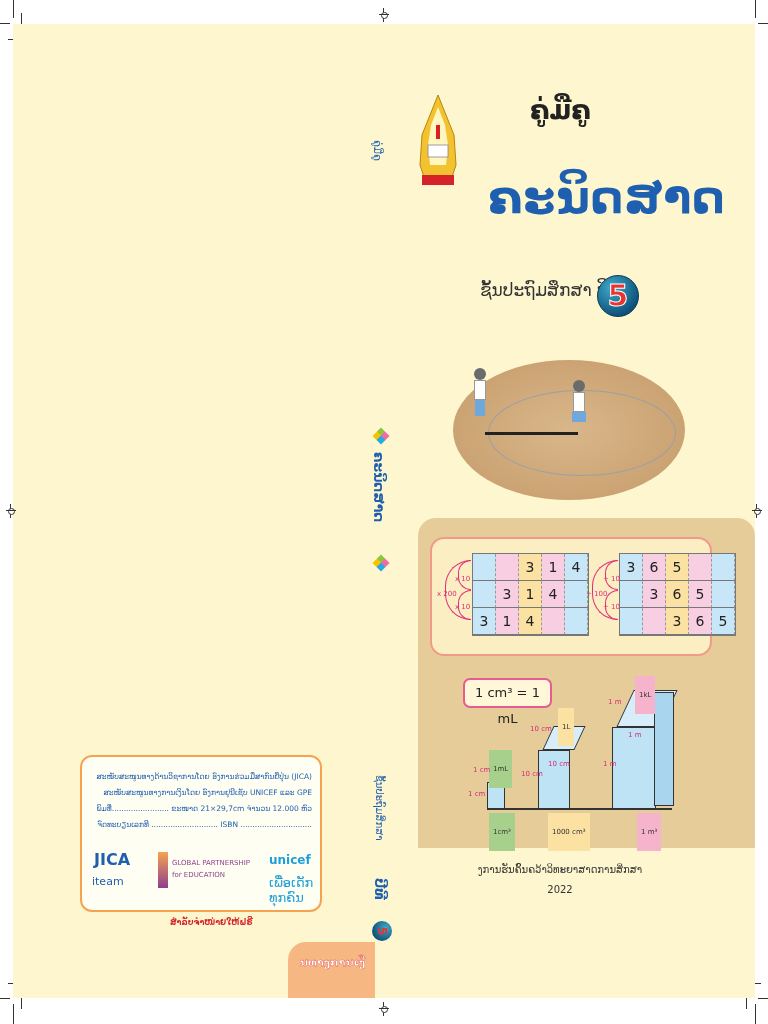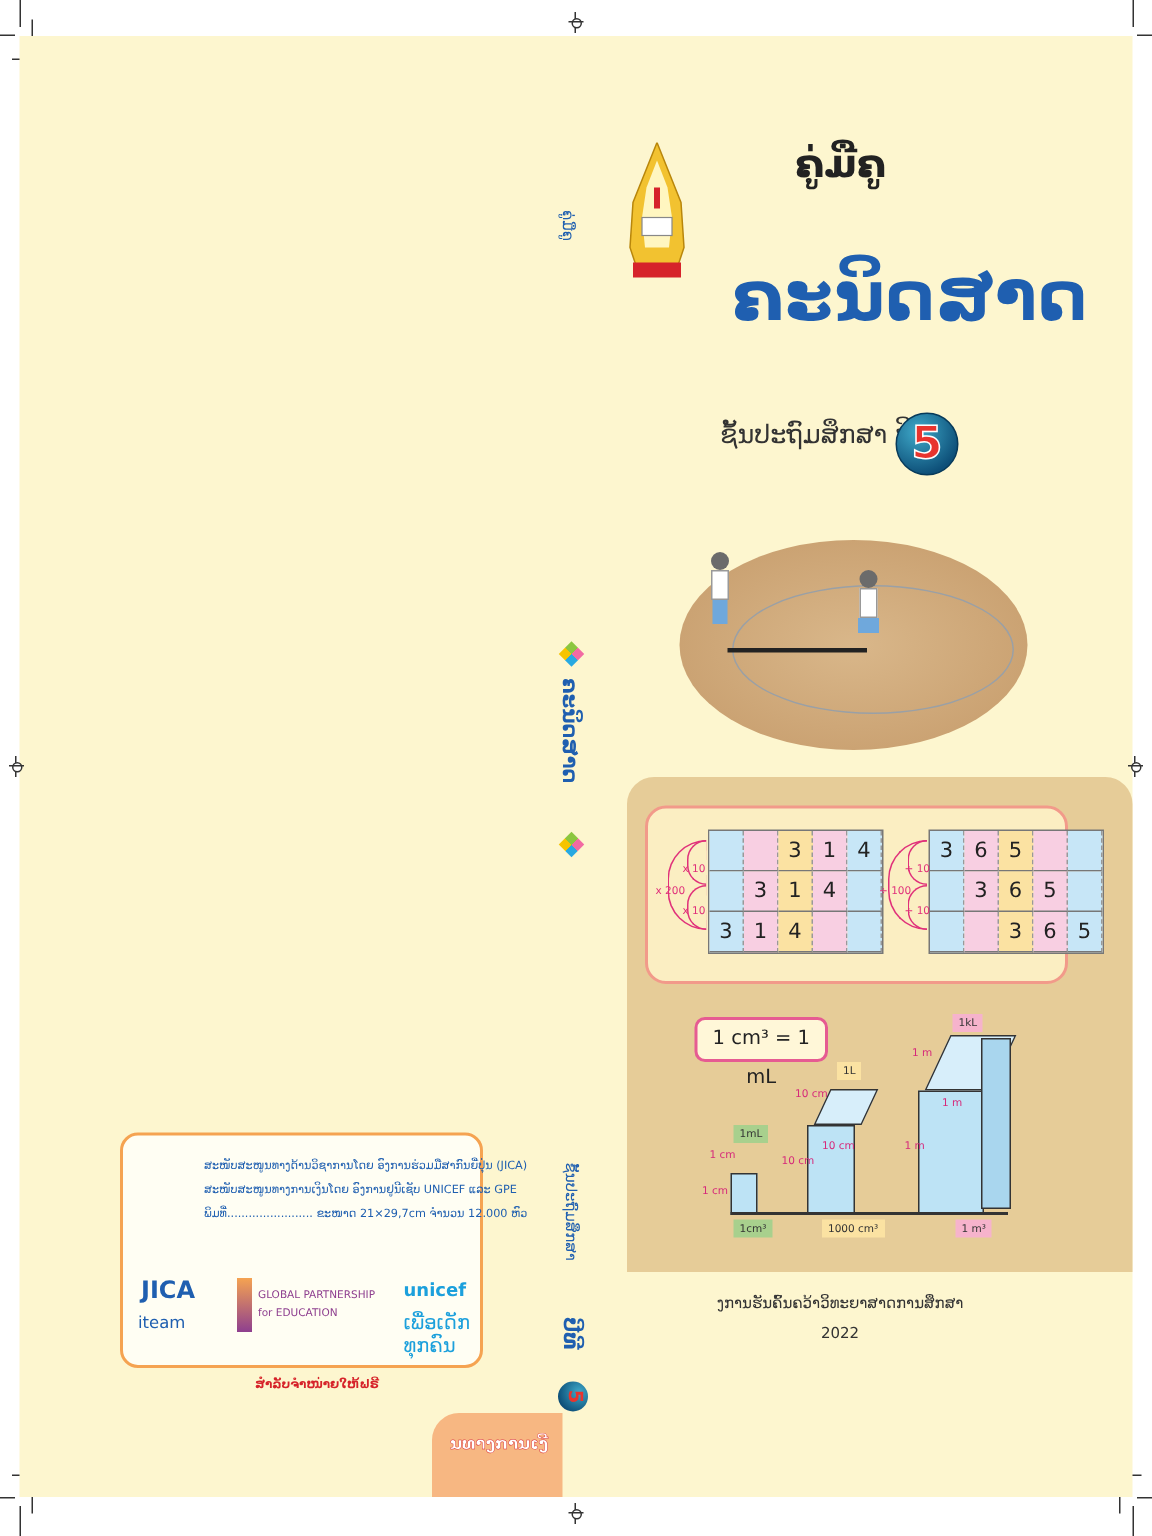--- a/index.html
+++ b/index.html
@@ -40,39 +40,39 @@
   .cell { border-right:1px dashed #999; border-bottom:1px solid #777; font-size:14px; color:#222;
           text-align:center; line-height:27px; }
   .c0 { background:#c7e6f7; } .c1 { background:#f8cfe2; } .c2 { background:#fbe2a2; } .c3 { background:#f8cfe2; } .c4 { background:#c7e6f7; }
   .arc-label { position:absolute; font-size:7px; color:#e0307a; }
   .arc { position:absolute; border:1.5px solid #e0307a; border-right:none; border-radius:30px 0 0 30px; }
 
   .formula { position:absolute; left:463px; top:678px; width:85px; height:26px; border:2px solid #e65b92;
              border-radius:7px; background:#fff7d8; font-size:13px; line-height:26px; text-align:center; color:#222; }
   .cube { position:absolute; background:#bde3f5; border:1.5px solid #333; }
   .cube-top { position:absolute; background:#d7eefa; border:1.5px solid #333; }
-  .tag { position:absolute; font-size:7px; padding:2px 4px; color:#333; }
+  .tag { position:absolute; font-size:7px; padding:15px 4px; color:#333; }
   .tag.green { background:#a8d08d; } .tag.yellow { background:#fbe2a2; } .tag.pink { background:#f6b3cc; }
   .dim { position:absolute; font-size:7px; color:#d6297a; }
   .baseline { position:absolute; left:487px; top:808px; width:185px; height:2px; background:#333; }
 
   .publisher { position:absolute; left:460px; top:860px; width:200px; text-align:center; font-size:10px; color:#333; line-height:20px; }
 
   
   .spine-text { position:absolute; writing-mode:vertical-rl; color:#1f5fb0; font-weight:bold; }
   .diamond { position:absolute; width:12px; height:12px; transform:rotate(45deg);
              background:conic-gradient(#f26aa3 0 25%, #27a9e1 0 50%, #f5c400 0 75%, #8cc63f 0); }
   .spine-badge { position:absolute; left:372px; top:921px; width:20px; height:20px; border-radius:50%;
                  background:radial-gradient(circle at 35% 30%, #3fa9c9, #0d4f78 75%); color:#e8342e; font-weight:bold;
                  font-size:13px; text-align:center; line-height:20px; transform:rotate(90deg); }
 
   
   .info-box { position:absolute; left:80px; top:755px; width:238px; height:153px; border:2px solid #f5a351;
               border-radius:12px; background:#fffef3; }
-  .info-lines { position:absolute; left:10px; top:12px; width:220px; font-size:7.5px; color:#1f5fb0; line-height:16px; text-align:left;margin-left:44px; }
+  .info-lines { position:absolute; left:10px; top:12px; width:220px; font-size:7.5px; color:#1f5fb0; line-height:16px; text-align:right; }
   .logo { position:absolute; font-weight:bold; }
   .free { position:absolute; left:170px; top:918px; font-size:8px; color:#d6232a; font-weight:bold; }
   .orange-tab { position:absolute; left:288px; top:942px; width:87px; height:56px; background:#f7b782;
                 border-top-left-radius:18px; }
   .orange-tab span { position:absolute; left:12px; top:14px; font-size:11px; color:#fff; font-weight:bold;
                      -webkit-text-stroke:0.3px #d6232a; }
 </style>
 </head>
 <body>
 
@@ -221,20 +221,21 @@
 <div class="diamond" style="left:375px;top:557px"></div>
 <div class="spine-text" style="left:374px;top:775px;font-size:10px;font-weight:normal">ຊັ້ນປະຖົມສຶກສາ</div>
 <div class="spine-text" style="left:372px;top:878px;font-size:14px">ປີທີ</div>
 <div class="spine-badge">5</div>
 
 <div class="info-box">
   <div class="info-lines">
     <div>ສະໜັບສະໜູນທາງດ້ານວິຊາການໂດຍ ອົງການຮ່ວມມືສາກົນຍີ່ປຸ່ນ (JICA)</div>
     <div>ສະໜັບສະໜູນທາງການເງິນໂດຍ ອົງການຢູນີເຊັບ UNICEF ແລະ GPE</div>
     <div>ພິມທີ່........................ ຂະໜາດ 21×29,7cm ຈຳນວນ 12.000 ຫົວ</div>
+    <div>ຈົດທະບຽນເລກທີ ............................ ISBN ..............................</div>
   </div>
   <div class="logo" style="left:12px;top:93px;font-size:16px;color:#1f5fb0">JICA</div>
   <div class="logo" style="left:10px;top:118px;font-size:11px;color:#1f5fb0;font-weight:normal">iteam</div>
   <div class="logo" style="left:76px;top:95px;width:10px;height:36px;background:linear-gradient(#f5a351,#8e3f8f);"></div>
   <div class="logo" style="left:90px;top:100px;width:80px;font-size:7px;color:#8e3f8f;font-weight:normal;line-height:12px">GLOBAL PARTNERSHIP for EDUCATION</div>
   <div class="logo" style="left:187px;top:96px;font-size:12px;color:#1ca0dc">unicef</div>
   <div class="logo" style="left:187px;top:118px;font-size:13px;color:#1ca0dc;font-weight:normal">ເພື່ອເດັກທຸກຄົນ</div>
 </div>
 
 <div class="free">ສຳລັບຈຳໜ່າຍໃຫ້ຟຣີ</div>

